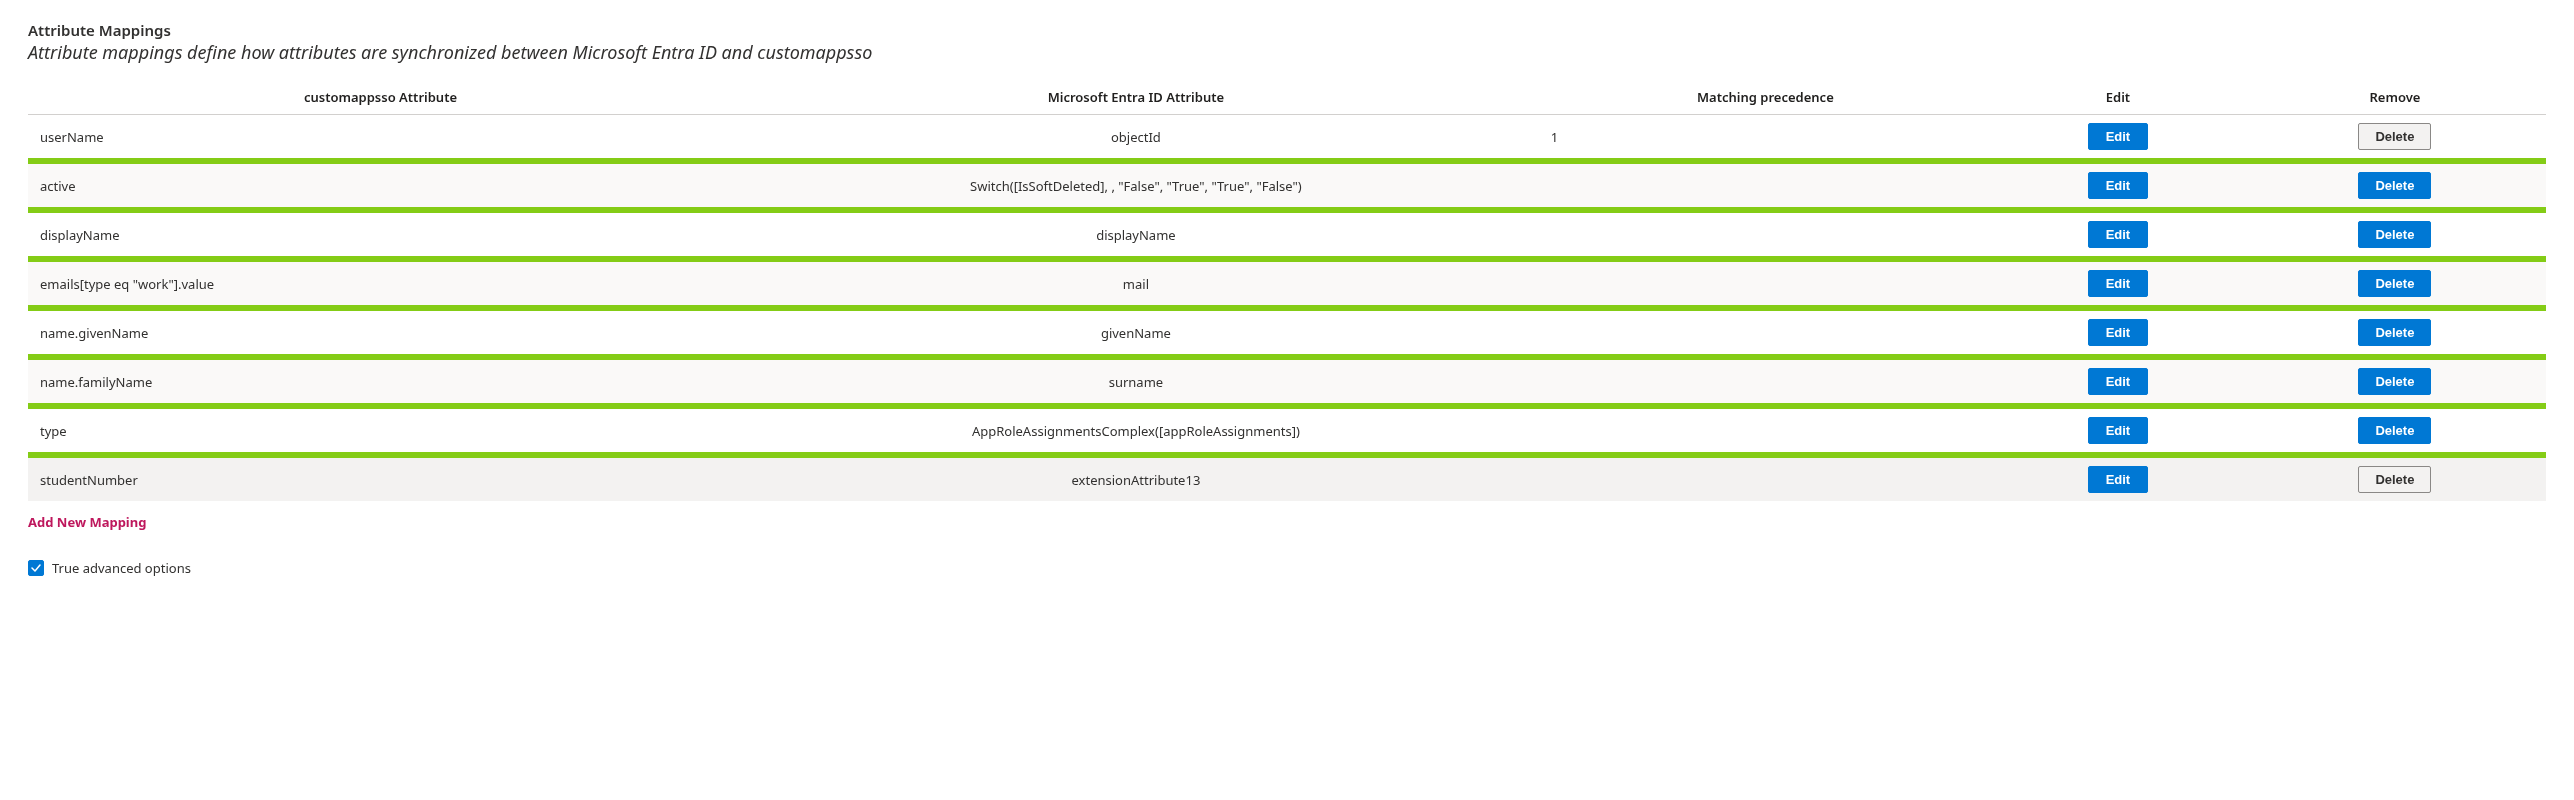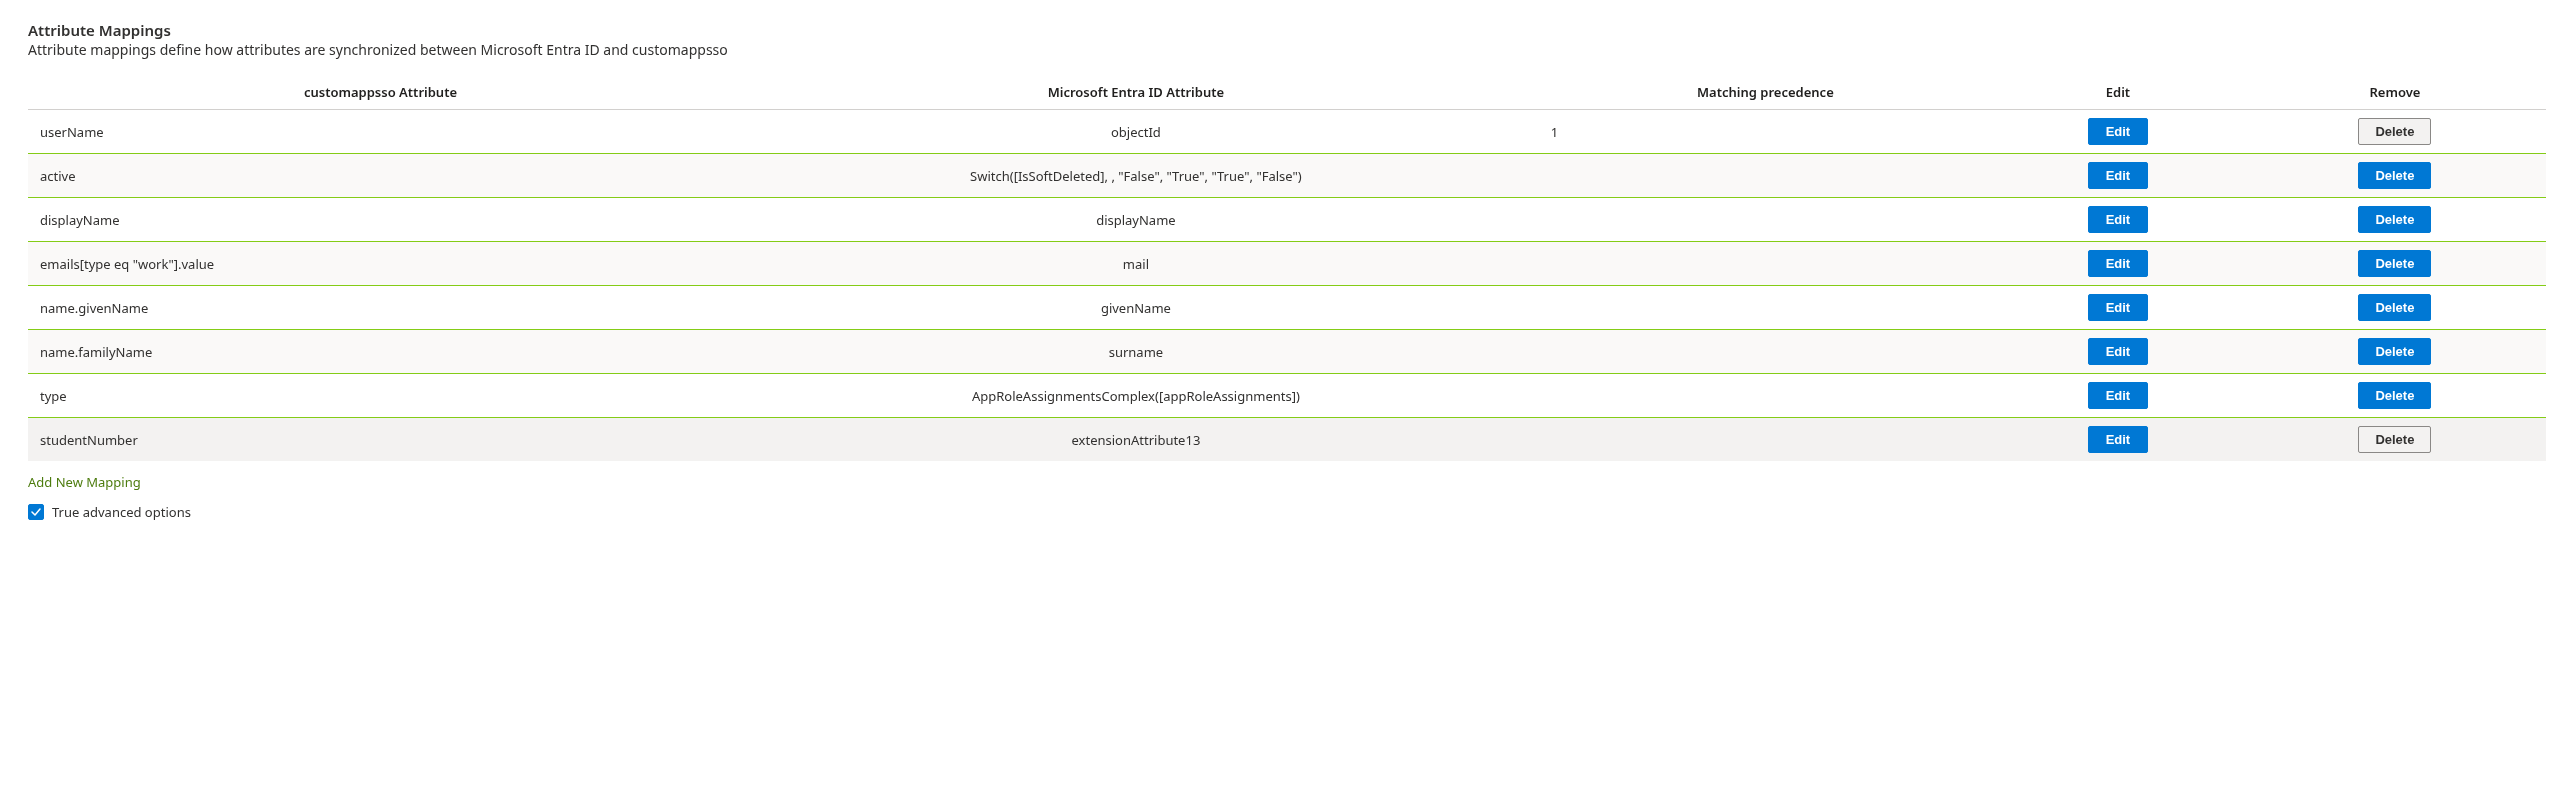--- a/index.html
+++ b/index.html
@@ -15,23 +15,24 @@
       color: #323130;
       padding: 20px 28px;
     }
 
     .page-title {
       font-size: 15px;
       font-weight: 600;
     }
 
     .page-description {
-      font-size: 14px;
+      font-size: 18px;
       color: #323130;
       margin-bottom: 16px;
+      font-style: italic;
     }
 
     .mapping-table {
       width: 100%;
       border-collapse: collapse;
     }
 
     .mapping-table thead tr {
       border-bottom: 1px solid #d2d0ce;
     }
@@ -41,21 +42,21 @@
       font-weight: 600;
       font-size: 13px;
       padding: 8px 12px;
       color: #201f1e;
     }
 
     .mapping-table td {
       padding: 8px 12px;
       font-size: 13px;
       vertical-align: middle;
-      border-bottom: 1px solid #84cc16;
+      border-bottom: 6px solid #84cc16;
     }
 
     .mapping-table tr:last-child td {
       border-bottom: none;
     }
 
     .mapping-table tbody tr:nth-child(odd) {
       background: #fff;
     }
 
@@ -109,27 +110,27 @@
     }
 
     .btn-secondary {
       background: #f3f2f1;
       color: #323130;
       border-color: #8a8886;
     }
 
     .add-new-mapping {
       display: inline-block;
-      color: #4d7c0f;
-      font-size: 13px;
-      font-weight: 400;
+      color: #be185d;
+      font-size: 13px;
+      font-weight: 700;
       cursor: pointer;
       text-decoration: none;
       margin-top: 12px;
-      margin-bottom: 8px;
+      margin-bottom: 24px;
     }
 
     .advanced-options-row {
       display: flex;
       align-items: center;
       gap: 8px;
       margin-top: 4px;
     }
 
     .checkbox-container {

